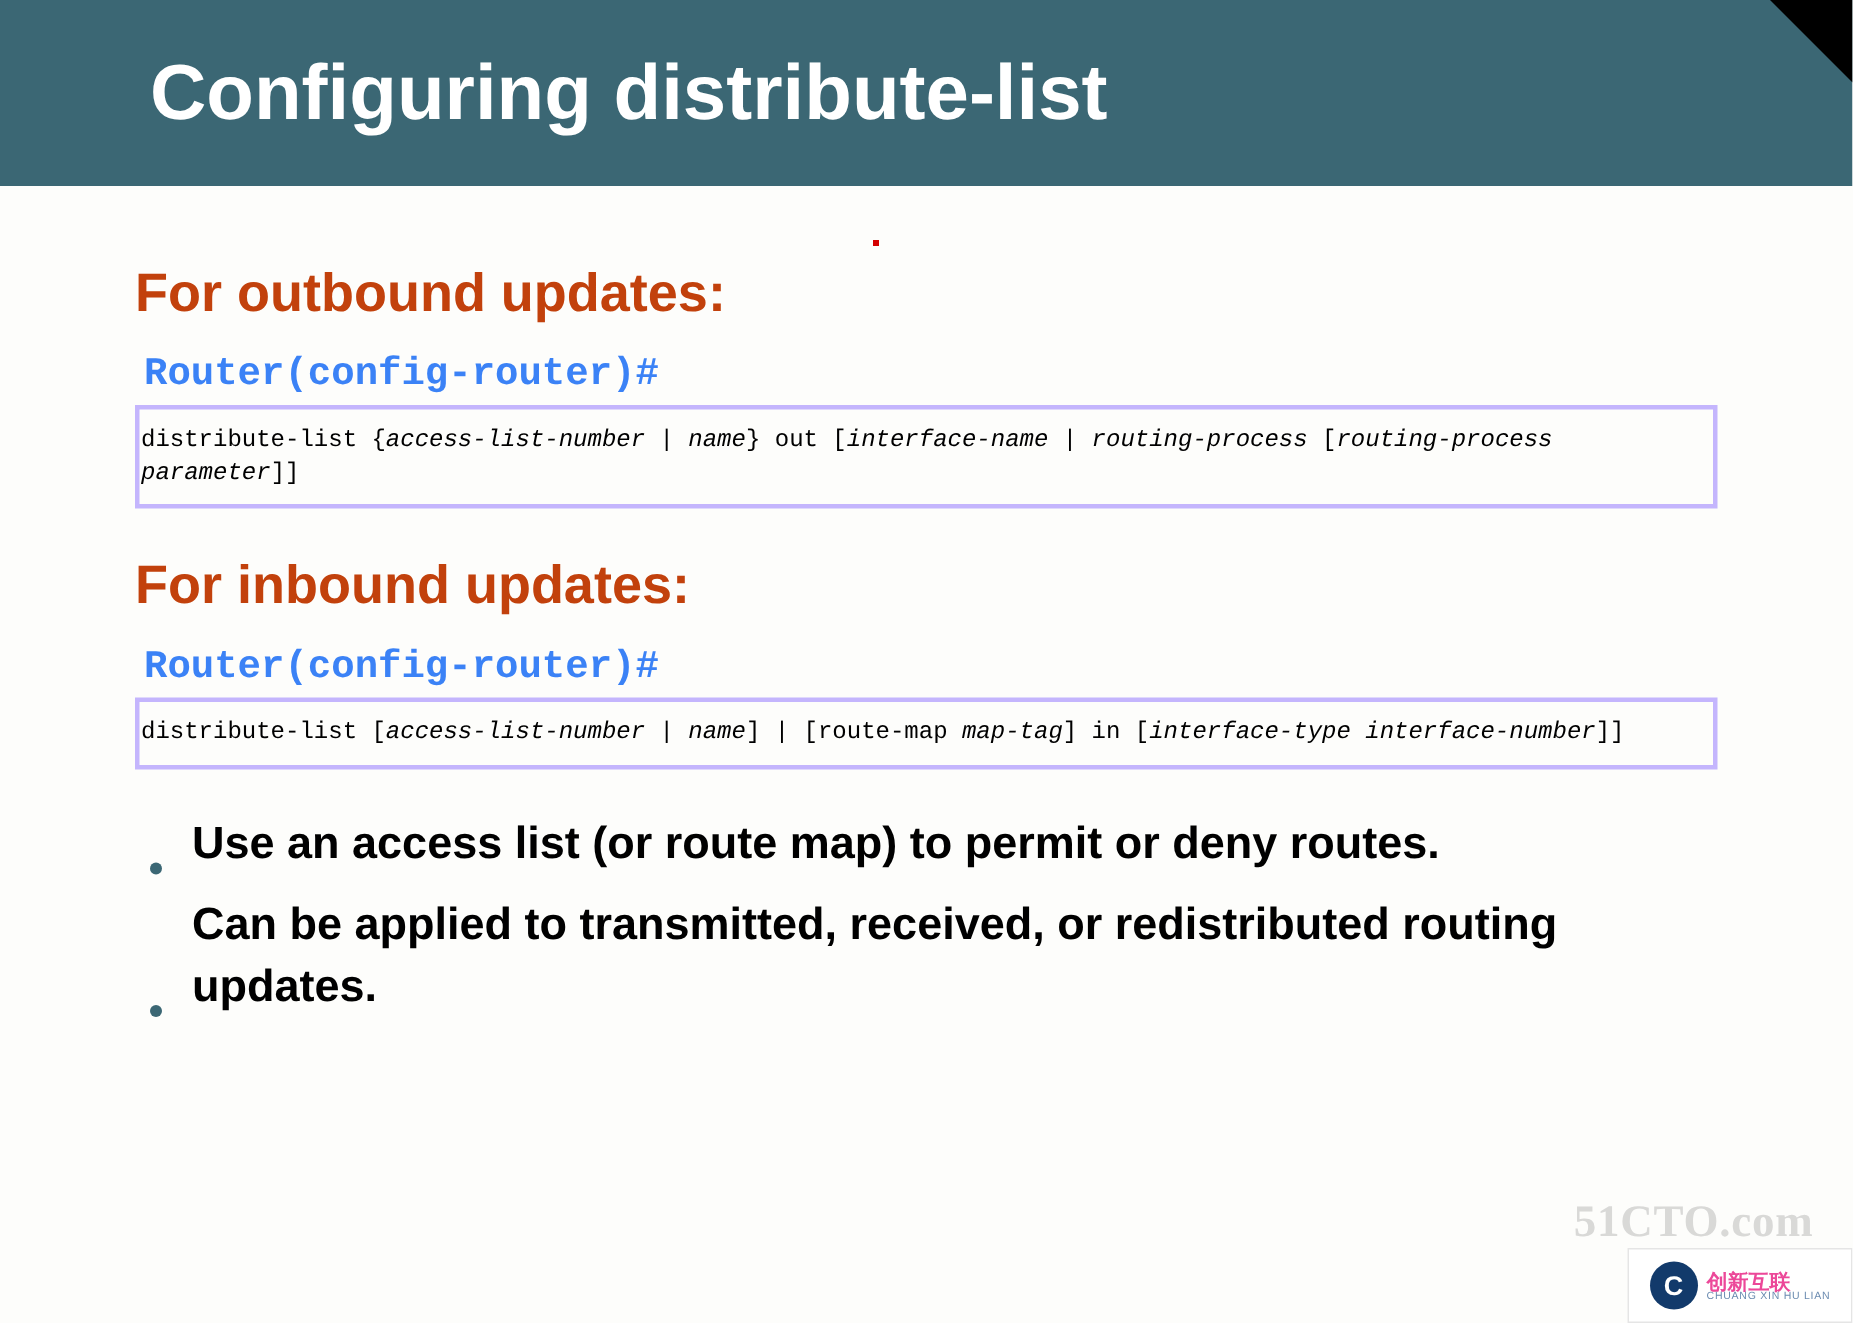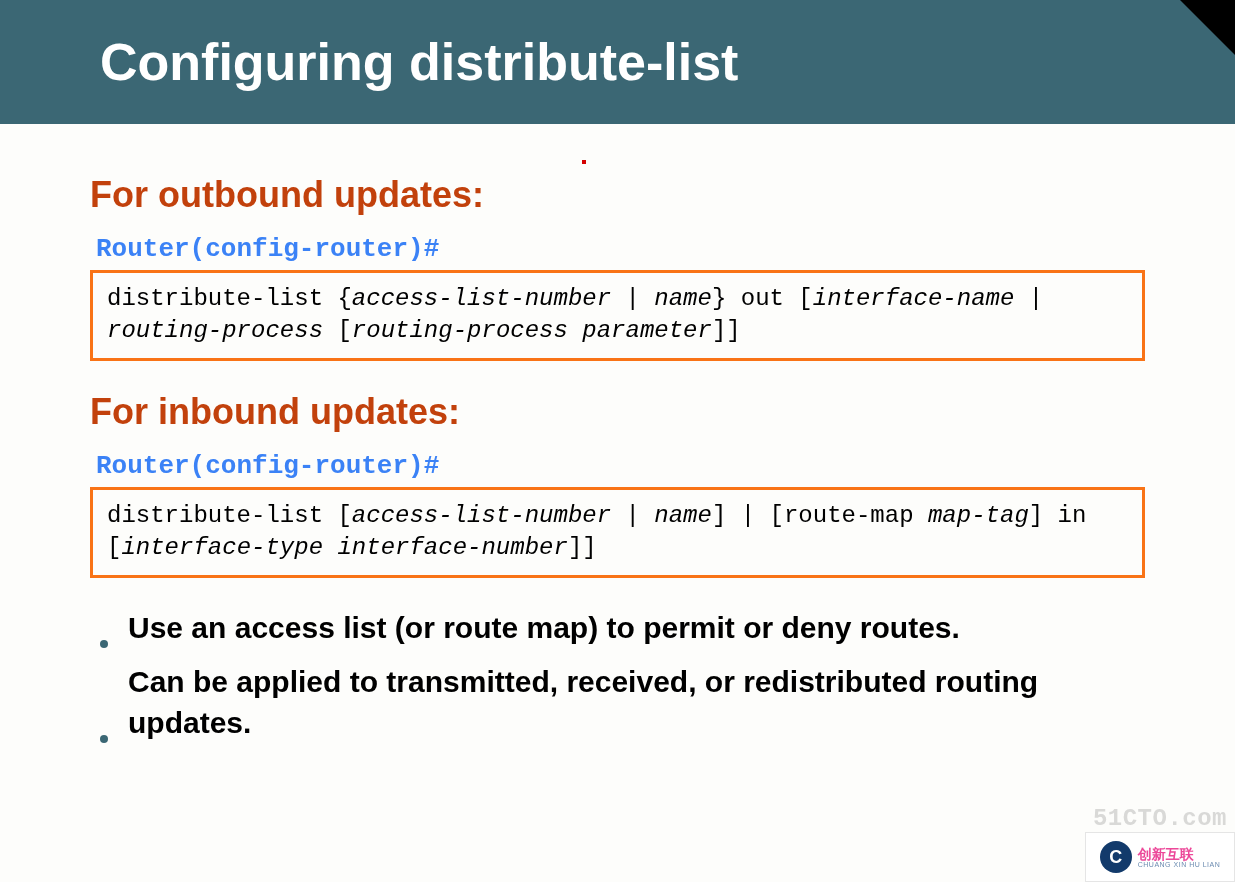--- a/index.html
+++ b/index.html
@@ -61,24 +61,24 @@
   }
   .prompt {
     font-family: "Courier New", Courier, monospace;
     font-size: 26px;
     font-weight: bold;
     color: #3b82f6;
     margin-left: 6px;
     margin-bottom: 6px;
   }
   .code-box {
-    border: 3px solid #f97316;
-    padding: 10px 14px;
+    border: 3px solid #c4b5fd;
+    padding: 10px 1px;
     font-family: "Courier New", Courier, monospace;
-    font-size: 24px;
+    font-size: 16px;
     line-height: 1.35;
     color: #000000;
     margin-bottom: 30px;
   }
   .code-box .italic {
     font-style: italic;
   }
   .bullets {
     margin-top: 25px;
     padding-left: 10px;
@@ -99,25 +99,25 @@
   }
   .bullet-text {
     font-size: 30px;
     font-weight: bold;
     color: #000000;
     line-height: 1.35;
   }
   .watermark-text {
     position: absolute;
     bottom: 50px;
-    right: 8px;
-    font-size: 24px;
+    right: 26px;
+    font-size: 30px;
     font-weight: bold;
     color: rgba(150,150,150,0.35);
-    font-family: Liberation Mono, monospace;
+    font-family: Liberation Serif, serif;
     letter-spacing: 0.5px;
   }
   .logo-corner {
     position: absolute;
     bottom: 0;
     right: 0;
     width: 150px;
     height: 50px;
     background: #ffffff;
     border: 1px solid #e5e5e5;

